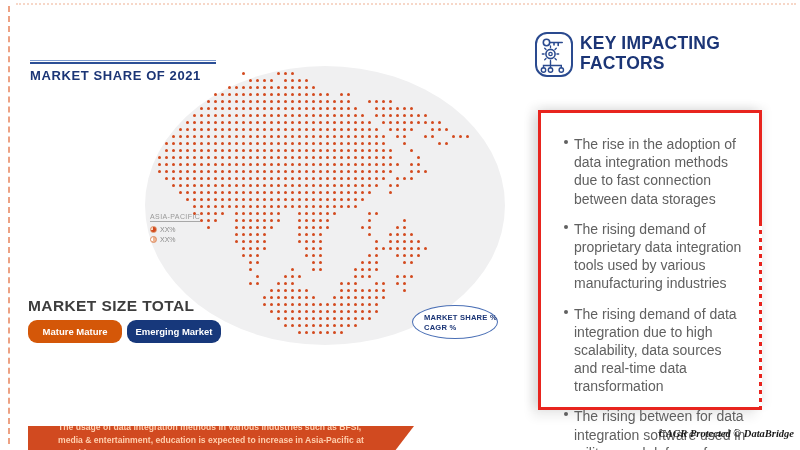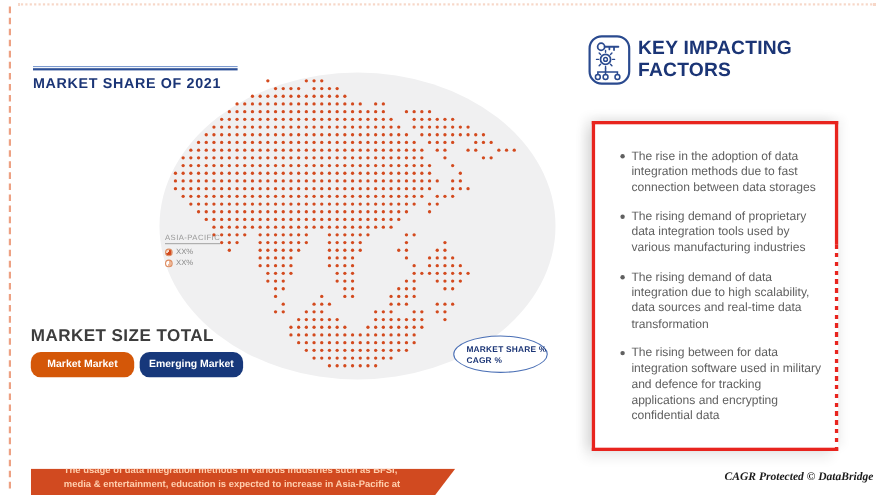--- a/index.html
+++ b/index.html
@@ -61,21 +61,21 @@
   .kif-heading{position:absolute;left:580px;top:33px;width:190px;font-size:17.5px;font-weight:800;
          color:var(--navy);line-height:1.15;letter-spacing:.2px}
 
   .factors-box{position:absolute;left:538px;top:110px;width:224px;height:300px;background:#fff;
          border-left:3px solid var(--red);border-top:3px solid var(--red);border-bottom:3px solid var(--red);
          box-shadow:-6px -3px 9px rgba(0,0,0,.08),-6px 7px 10px rgba(0,0,0,.07),4px -3px 8px rgba(0,0,0,.05)}
   .fb-right-solid{position:absolute;top:-3px;right:0;height:112px;width:3px;background:var(--red)}
   .fb-right-dashed{position:absolute;top:109px;bottom:-3px;right:0;width:3px;
          background-image:repeating-linear-gradient(to bottom,var(--red) 0 4px,transparent 4px 8px)}
   .factors-list{list-style:none;padding:22px 14px 0 22px}
-  .factors-list li{position:relative;font-size:11px;color:#606060;line-height:1.3;
+  .factors-list li{position:relative;font-size:14px;color:#606060;line-height:1.3;
          margin-bottom:12px;padding-left:11px}
   .factors-list li::before{content:"";position:absolute;left:1px;top:5px;width:4px;height:4px;
          border-radius:50%;background:#606060}
 
   .dmca{position:absolute;right:6px;top:428px;font-size:10.5px;font-weight:700;font-style:italic;
          color:#1a1a1a;font-family:"Liberation Serif",serif}
 </style>
 </head>
 <body>
 
@@ -913,21 +913,21 @@
     </div>
   </div>
 
   <div class="oval-badge">
     <div>MARKET SHARE %</div>
     <div>CAGR %</div>
   </div>
 
   <div class="ms-heading">MARKET SIZE TOTAL</div>
   <div class="btn-row">
-    <button class="btn btn-mature">Market Market</button>
+    <button class="btn btn-mature">Mature Mature</button>
     <button class="btn btn-emerging">Emerging Market</button>
   </div>
 
   <div class="banner">
     <div class="banner-text">The usage of data integration methods in various industries such as BFSI, media &amp; entertainment, education is expected to increase in Asia-Pacific at a rapid pace.</div>
   </div>
 
   <svg class="kif-icon" viewBox="0 0 40 47" fill="none">
     <rect x="2" y="2" width="36" height="43" rx="11" stroke="#2a4a8f" stroke-width="2"></rect>
     <circle cx="12.5" cy="11.5" r="3.2" stroke="#2a4a8f" stroke-width="1.6"></circle>

